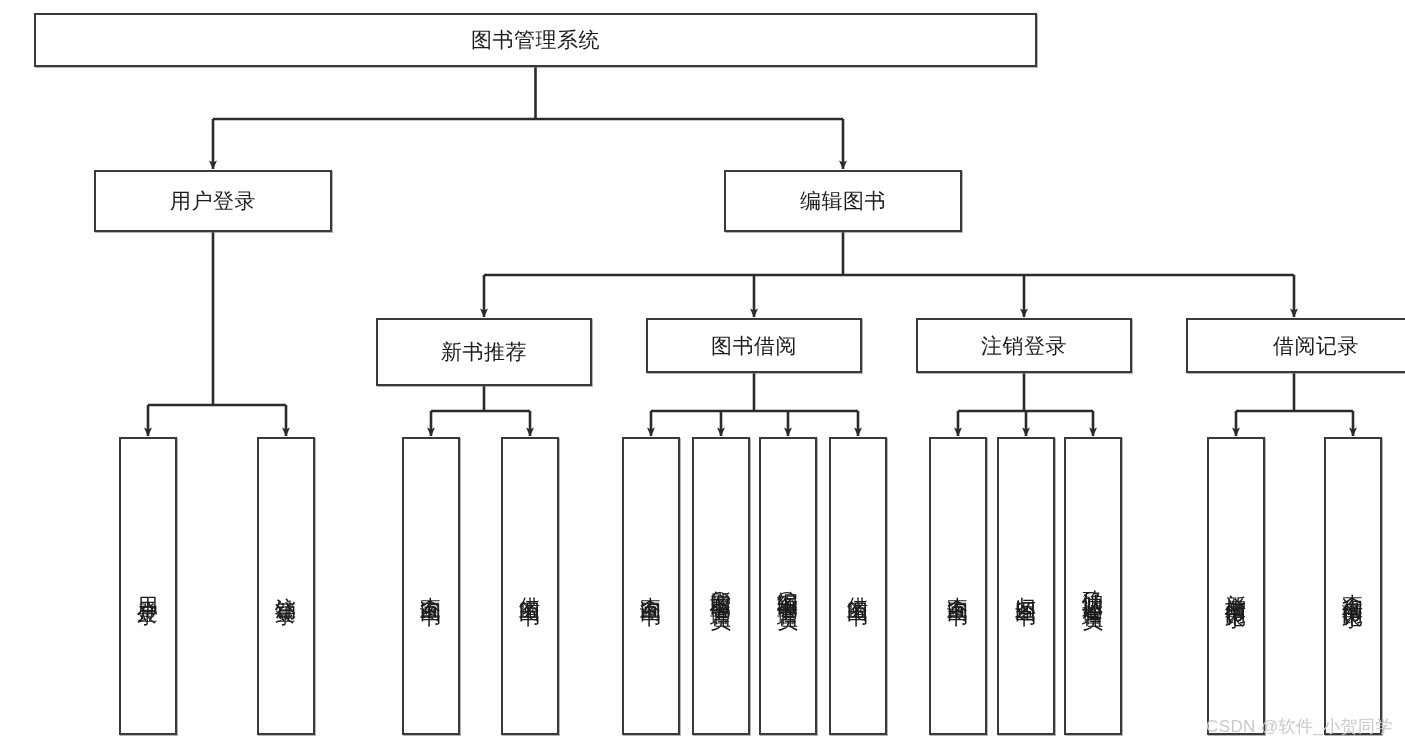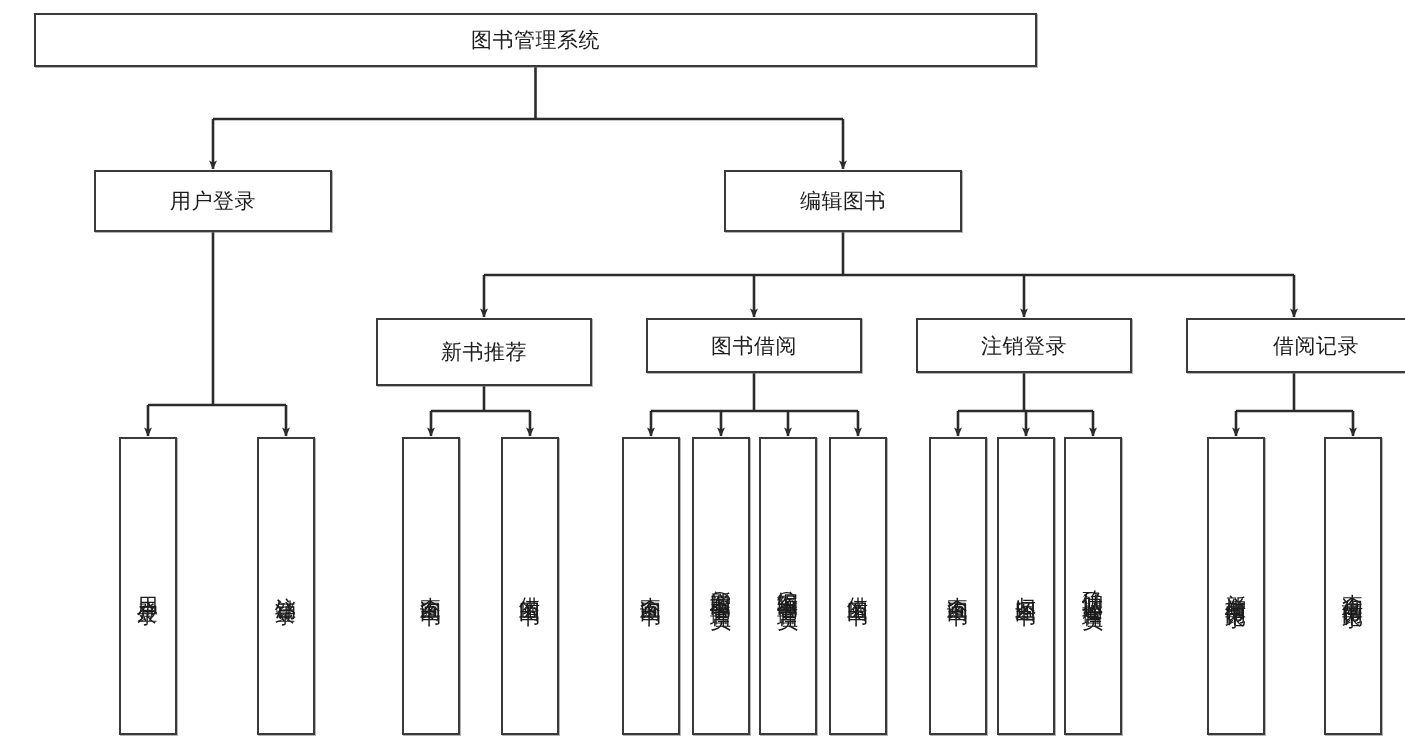--- a/index.html
+++ b/index.html
@@ -172,13 +172,14 @@
       <div class="node-box leaf" style="left: 1050px; top: 437px; width: 58px; height: 298px; padding-top: 133.5px;">
         <div class="node-label-v">确认归还（管理员）</div>
       </div>
       <div class="node-box leaf" style="left: 1193px; top: 437px; width: 58px; height: 298px; padding-top: 138px;">
         <div class="node-label-v">新增借阅记录</div>
       </div>
       <div class="node-box leaf" style="left: 1310px; top: 437px; width: 58px; height: 298px; padding-top: 138px;">
         <div class="node-label-v">查询借阅记录</div>
       </div>
     </div>
+  <div class="watermark" style="left: 1192px; top: 715px; color: rgb(201, 201, 201);">CSDN @软件_小贺同学</div>
 </div>
 
 </body></html>

